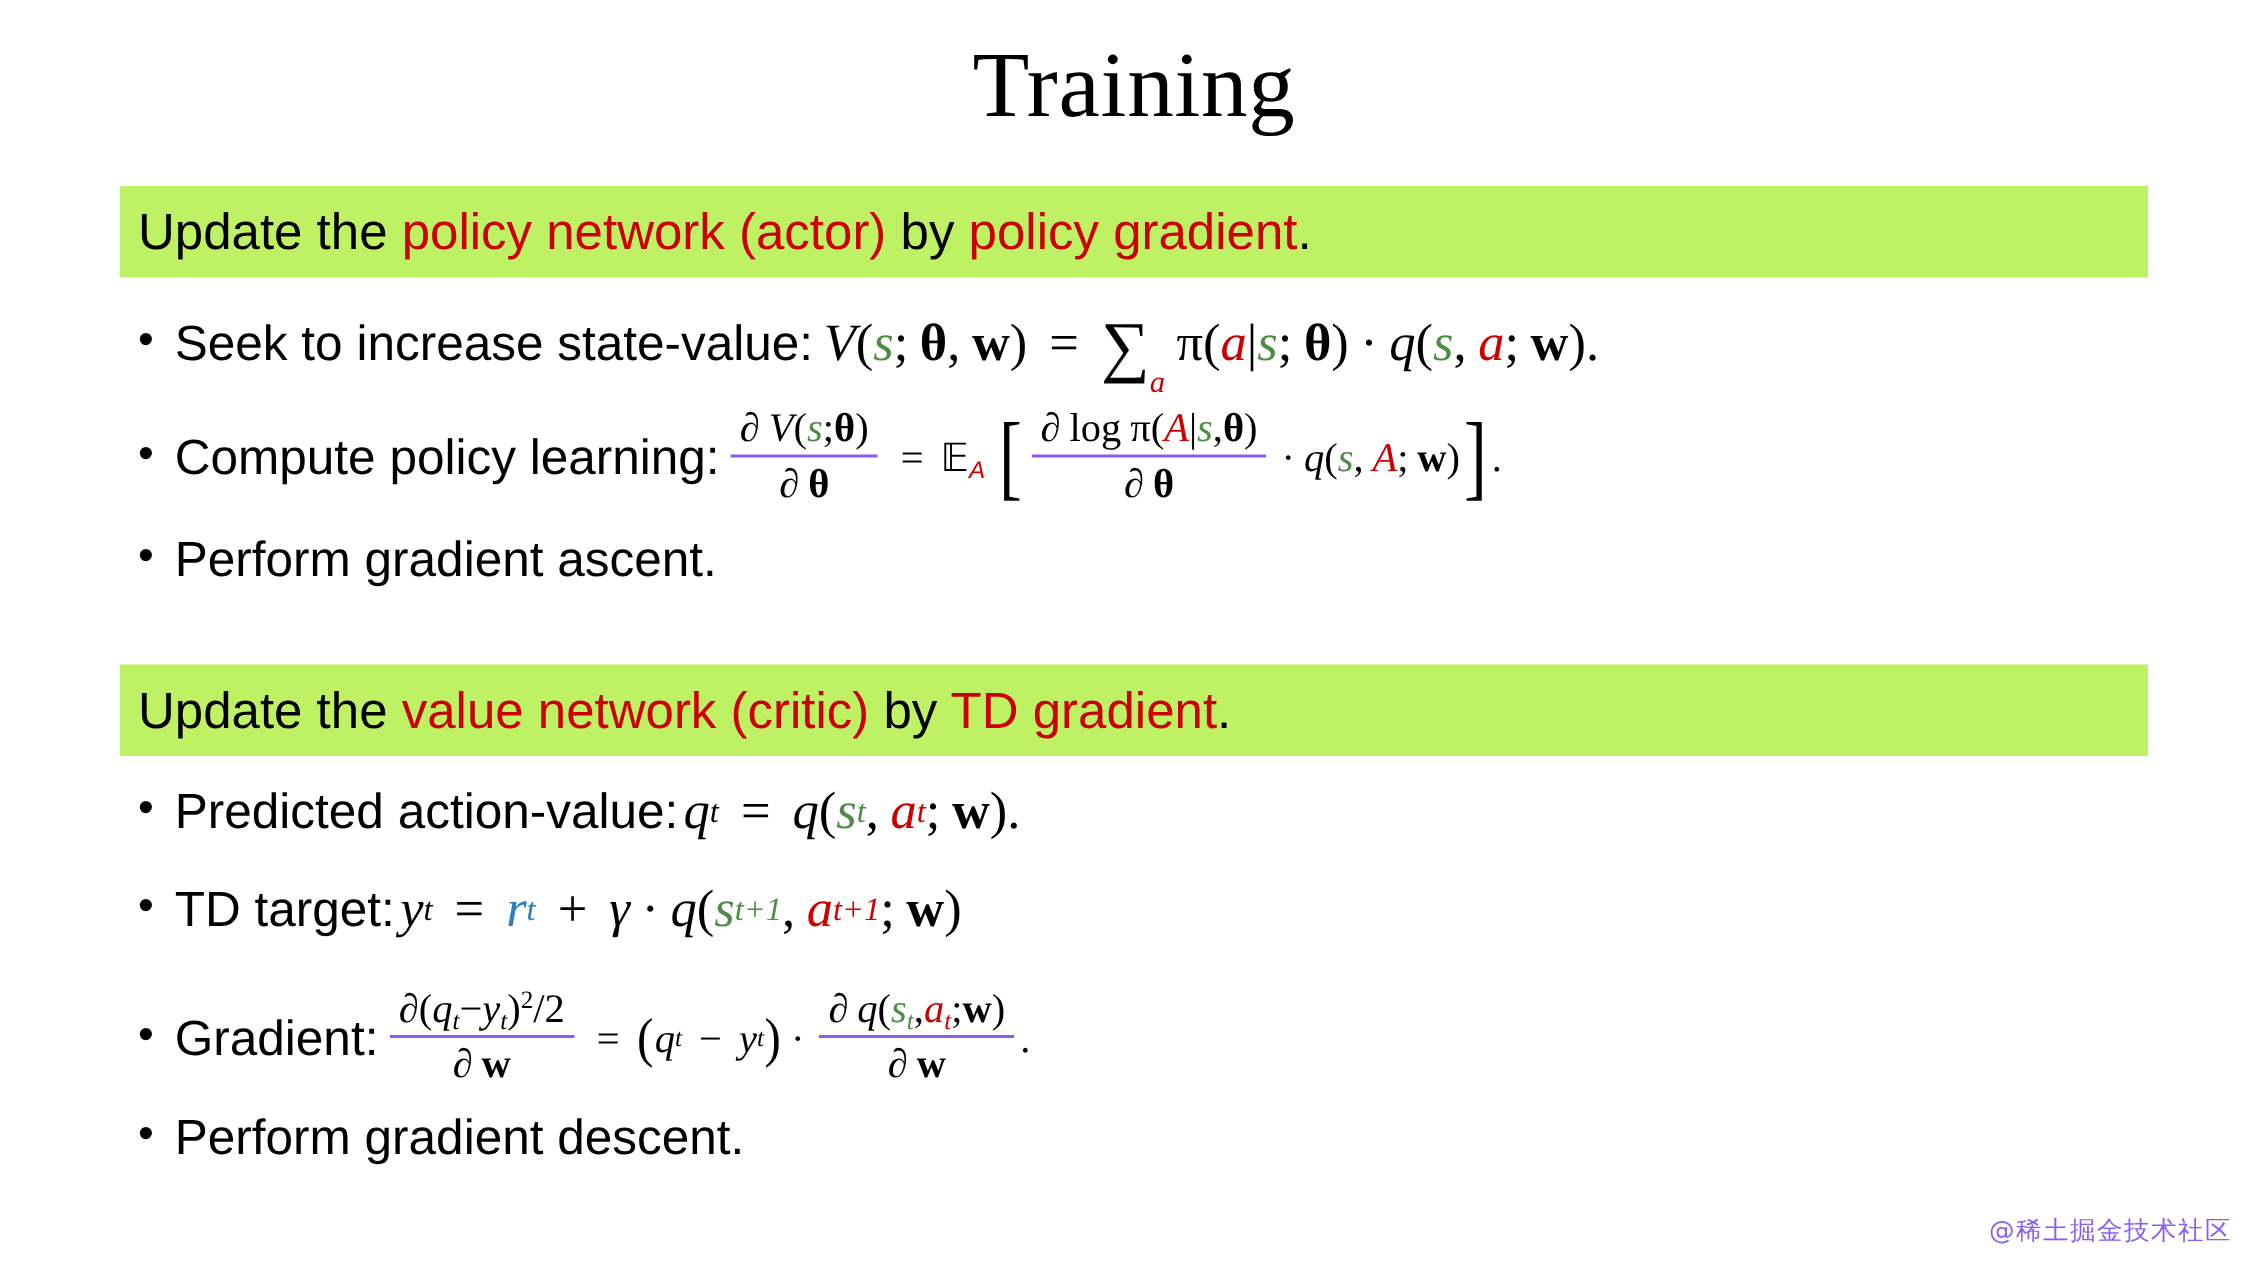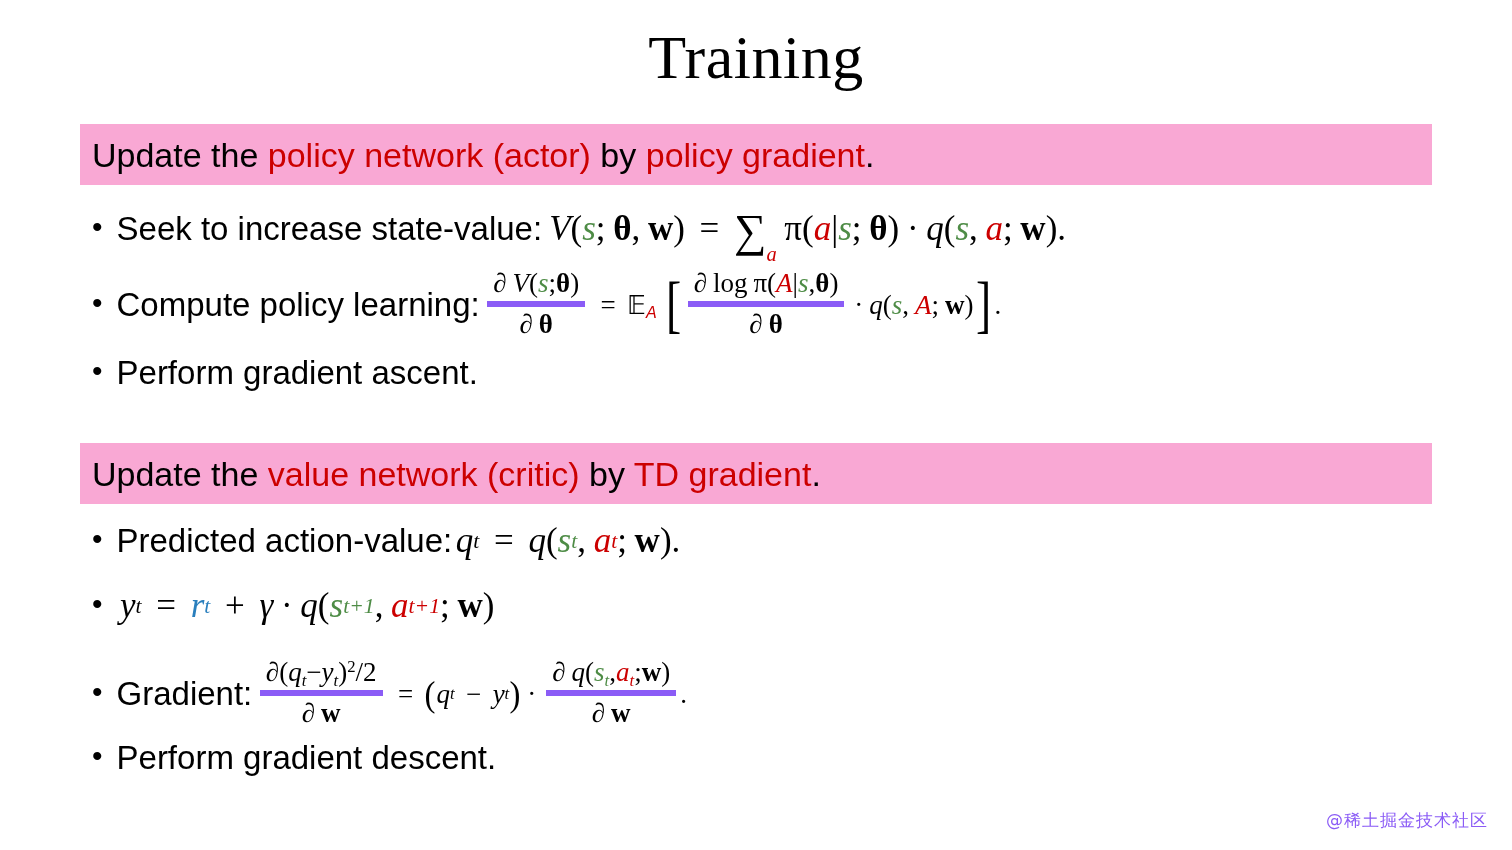--- a/index.html
+++ b/index.html
@@ -34,21 +34,21 @@
     line-height: 78px;
     color: #000000;
     letter-spacing: 0.5px;
   }
 
   
   .band {
     position: absolute;
     left: 80px;
     width: 1352px;
-    background: #f9a8d4;
+    background: #bef264;
     display: flex;
     align-items: center;
     box-sizing: border-box;
     padding-left: 12px;
   }
   #band-actor { top: 124px; height: 61px; }
   #band-critic { top: 443px; height: 61px; }
 
   .band-text {
     font-size: 34px;
@@ -134,21 +134,21 @@
     display: inline-flex;
     flex-direction: column;
     align-items: center;
     vertical-align: middle;
     margin: 0 4px;
     position: relative;
     top: -1px;
   }
   .frac > .num {
     padding: 0 6px 2px 6px;
-    border-bottom: 6px solid #8b5cf6;
+    border-bottom: 2px solid #8b5cf6;
     display: block;
     white-space: nowrap;
   }
   .frac > .den {
     padding: 2px 6px 0 6px;
     display: block;
     white-space: nowrap;
   }
 
   .brk {
@@ -304,20 +304,21 @@
         <span class="mup">;</span>
         <span class="sp"></span>
         <span class="mbf">w</span>
         <span class="mup">)</span>
         <span class="mup">.</span>
     </span>
   </div>
 
   <div class="bullet" id="bullet-tdtarget">
     <span class="bullet-dot">•</span>
+    <span class="bullet-text">TD target:</span>
     <span class="sp"></span>
     <span class="math">
       <span class="mi">y</span>
         <sub class="mi">t</sub>
       <span class="spw"></span>
         <span class="mup">=</span>
         <span class="spw"></span>
       <span class="mi blue">r</span>
         <sub class="mi blue">t</sub>
       <span class="spw"></span>

